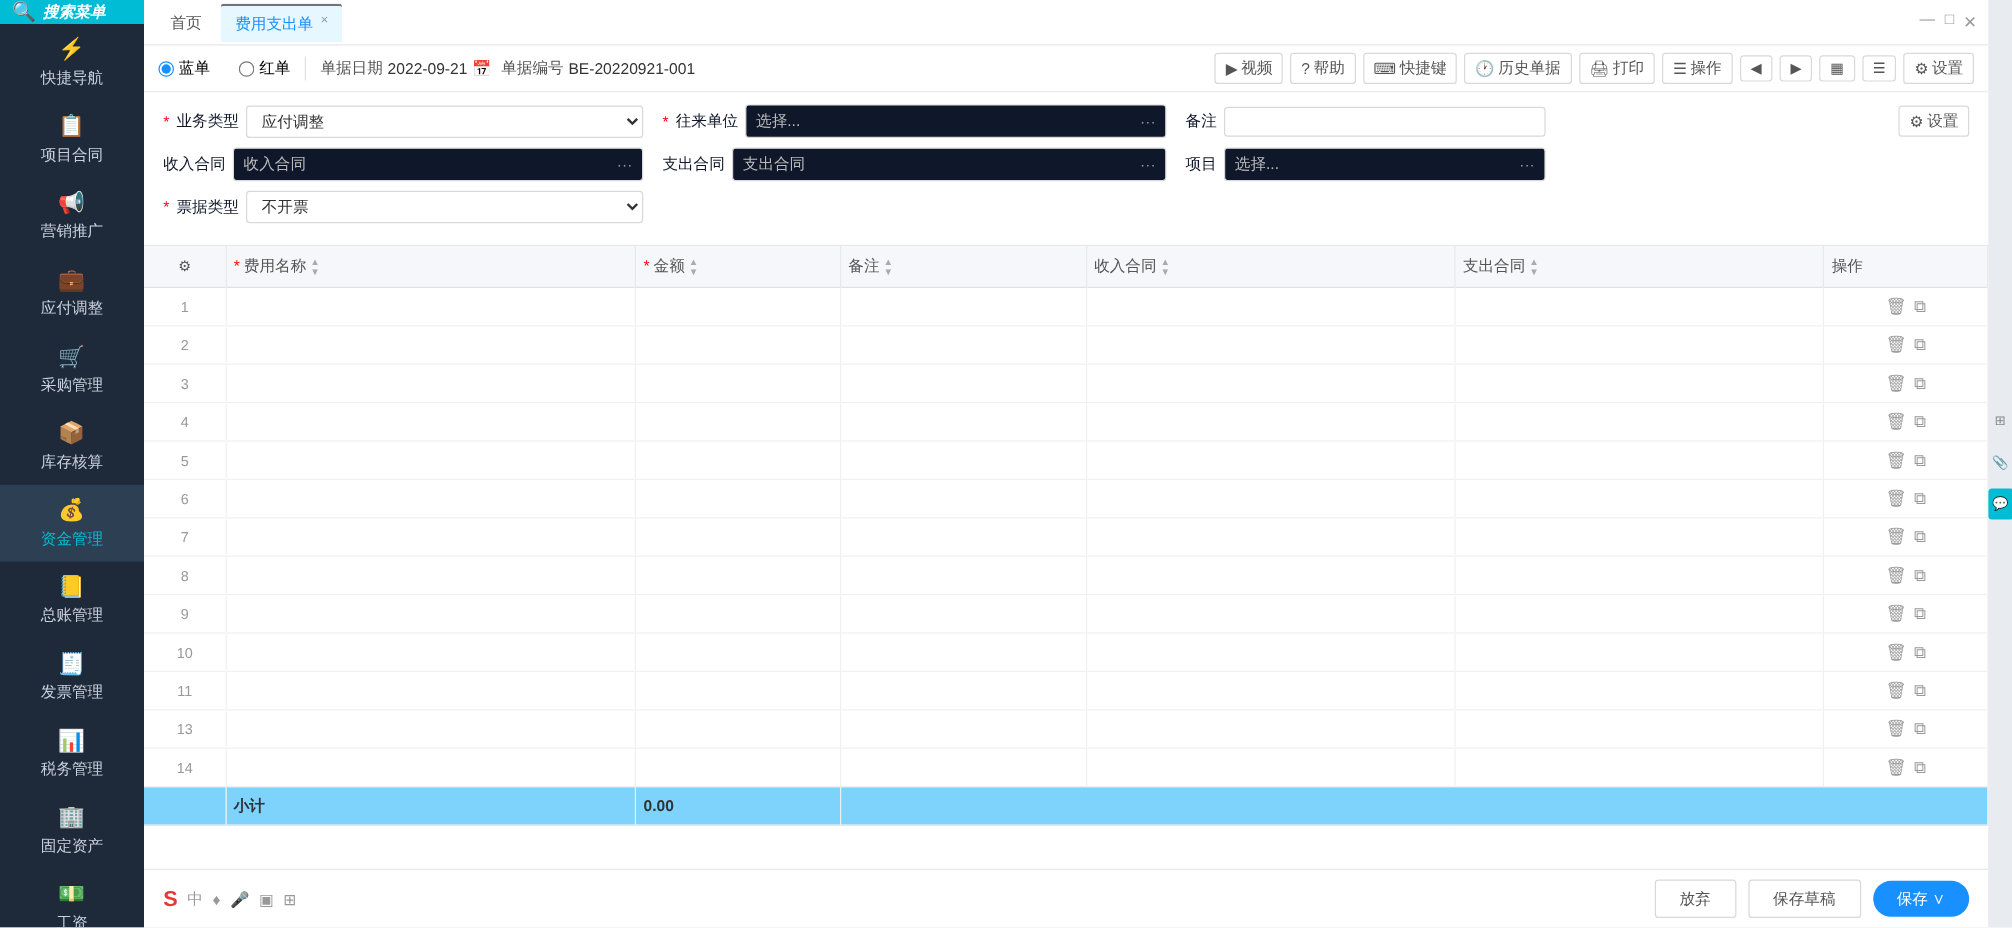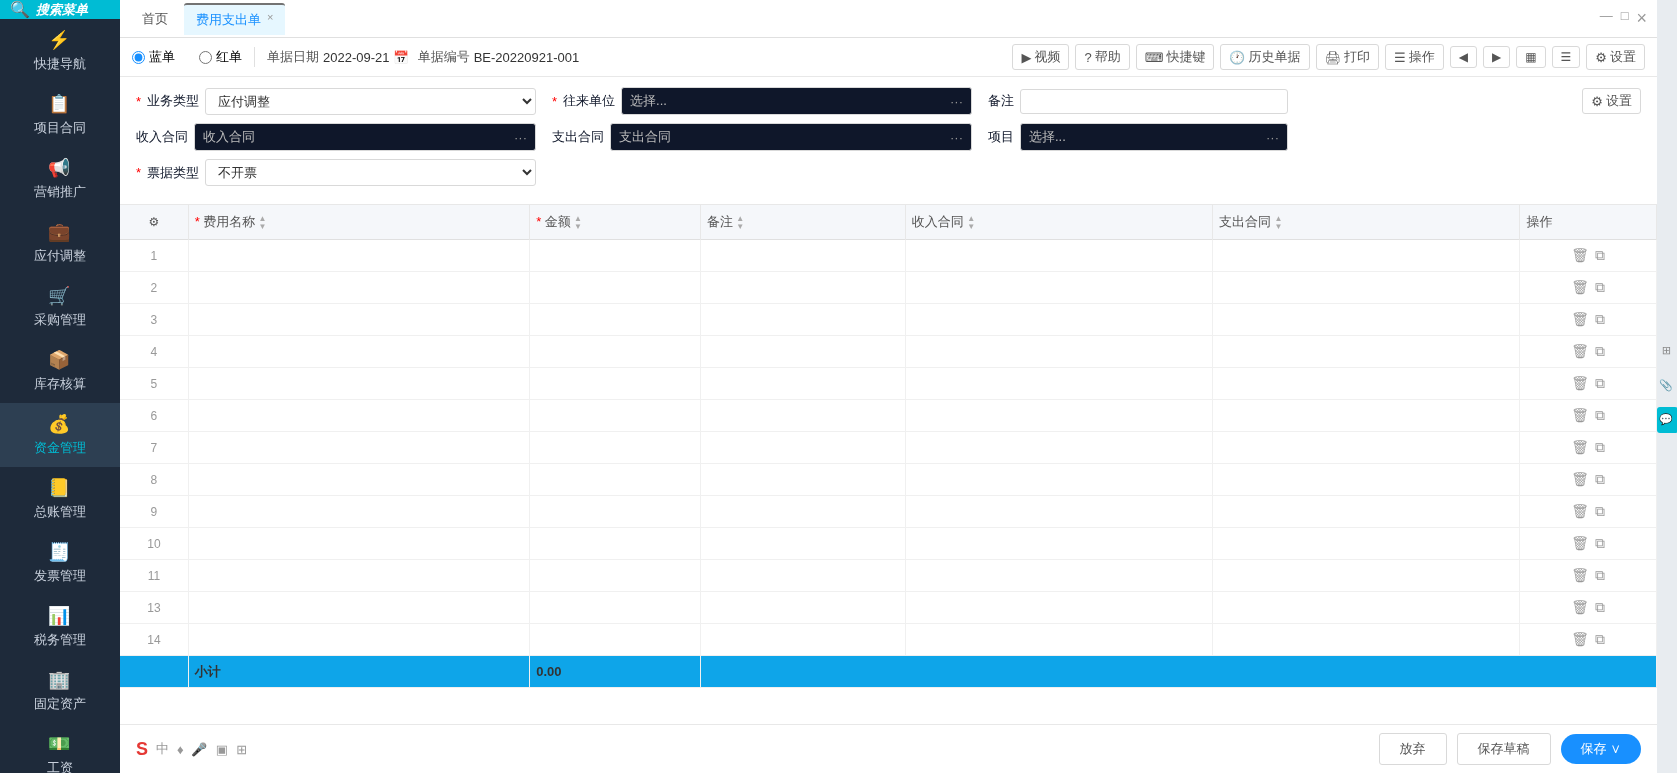--- a/index.html
+++ b/index.html
@@ -162,21 +162,21 @@
     }
     thead th:first-child { width: 40px; text-align: center; }
     tbody tr { border-bottom: 1px solid #f0f0f0; }
     tbody td {
       padding: 6px 6px;
       color: #333;
       border-right: 1px solid #f0f0f0;
       height: 32px;
     }
     tbody td:first-child { text-align: center; color: #999; font-size: 12px; }
-    .total-row { background: #0ea5e9; font-weight: bold; }
+    .total-row { background: #7dd3fc; font-weight: bold; }
     .total-row td { padding: 6px; }
     .op-icons { display: flex; justify-content: center; gap: 6px; }
     .op-icon { cursor: pointer; color: #999; font-size: 14px; }
 
     
     .footer-area {
       background: #fff;
       padding: 8px 16px;
       border-top: 1px solid #e8e8e8;
       display: flex;

